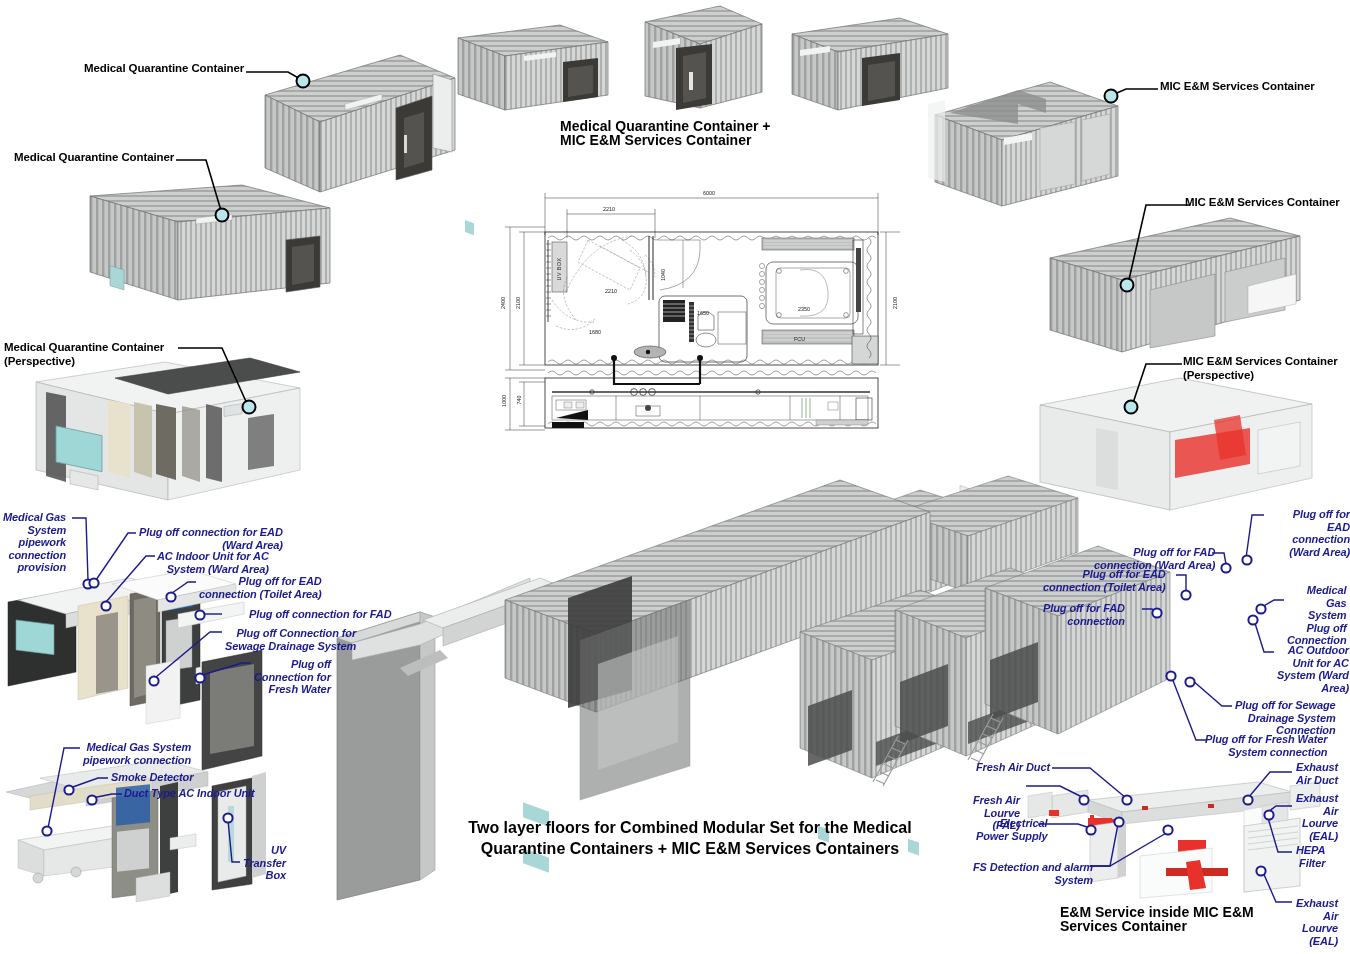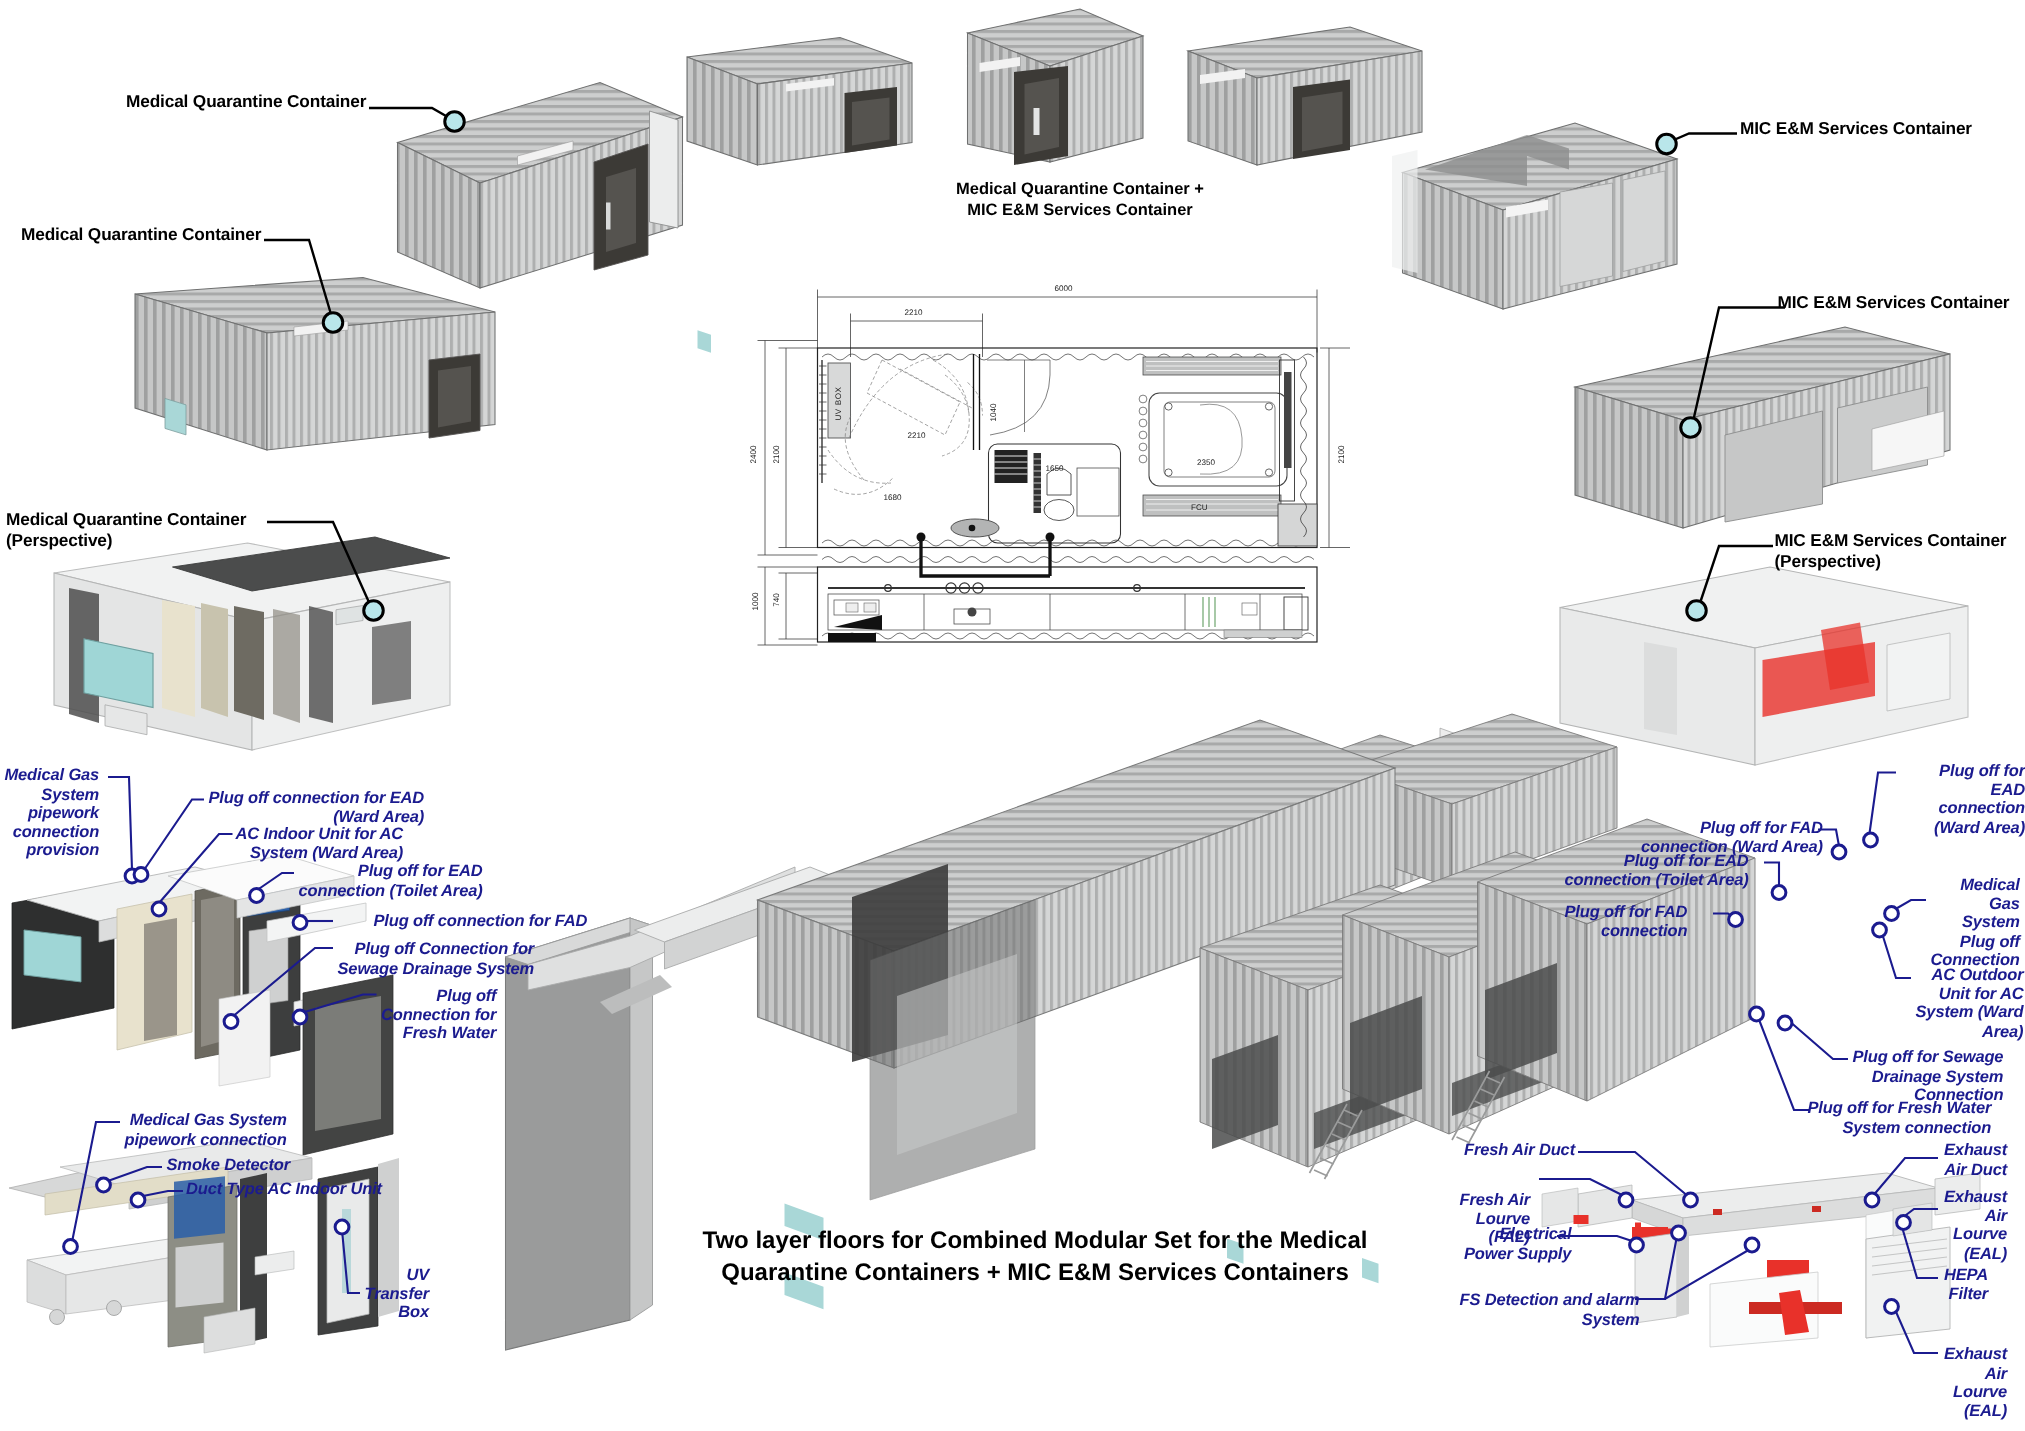--- a/index.html
+++ b/index.html
@@ -5,22 +5,22 @@
   html,body{margin:0;padding:0;background:#fff;}
   body{width:1350px;height:954px;position:relative;overflow:hidden;
        font-family:"Liberation Sans",sans-serif;}
   #stage{position:absolute;left:0;top:0;width:1350px;height:954px;background:#fff;}
 
   
   .blk-label{position:absolute;color:#000;font-weight:bold;font-size:11.5px;
              line-height:13.5px;white-space:pre-line;letter-spacing:-0.1px;}
   .blue-label{position:absolute;color:#1b1b8f;font-weight:bold;font-style:italic;
               font-size:11px;line-height:12.5px;white-space:pre-line;letter-spacing:-0.1px;text-align:right;}
-  .caption{position:absolute;color:#000;font-weight:bold;font-size:11px;
-           line-height:14px;text-align:center;white-space:pre-line;}
+  .caption{position:absolute;color:#000;font-weight:bold;font-size:14px;
+           line-height:14px;text-align:left;white-space:pre-line;}
   .big-caption{position:absolute;color:#000;font-weight:bold;font-size:16px;
            line-height:21px;text-align:center;white-space:pre-line;}
   .dimtxt{position:absolute;color:#222;font-size:5.4px;font-family:"Liberation Sans",sans-serif;}
 
   svg.ov{position:absolute;left:0;top:0;width:1350px;height:954px;pointer-events:none;}
 </style>
 </head>
 <body>
 
 <div id="stage">
@@ -553,20 +553,22 @@
 (Perspective)</div>
   <div class="blk-label" style="left:1160px;top:80px;">MIC E&amp;M Services Container</div>
   <div class="blk-label" style="left:1185px;top:196px;">MIC E&amp;M Services Container</div>
   <div class="blk-label" style="left:1183px;top:355px;">MIC E&amp;M Services Container
 (Perspective)</div>
 
   <div class="caption" style="left:560px;top:119px;width:320px;">Medical Quarantine Container +
 MIC E&amp;M Services Container</div>
   <div class="big-caption" style="left:420px;top:817px;width:540px;">Two layer floors for Combined Modular Set for the Medical
 Quarantine Containers + MIC E&amp;M Services Containers</div>
+  <div class="caption" style="left:1060px;top:905px;width:230px;">E&amp;M Service inside MIC E&amp;M
+Services Container</div>
 
   <div class="dimtxt" style="left:703px;top:190px;">6000</div>
   <div class="dimtxt" style="left:603px;top:206px;">2210</div>
   <div class="dimtxt" style="left:605px;top:288px;">2210</div>
   <div class="dimtxt" style="left:497px;top:300px;transform:rotate(-90deg);">2400</div>
   <div class="dimtxt" style="left:512px;top:300px;transform:rotate(-90deg);">2100</div>
   <div class="dimtxt" style="left:889px;top:300px;transform:rotate(-90deg);">2100</div>
   <div class="dimtxt" style="left:498px;top:398px;transform:rotate(-90deg);">1000</div>
   <div class="dimtxt" style="left:514px;top:397px;transform:rotate(-90deg);">740</div>
   <div class="dimtxt" style="left:657px;top:272px;transform:rotate(-90deg);">1040</div>

